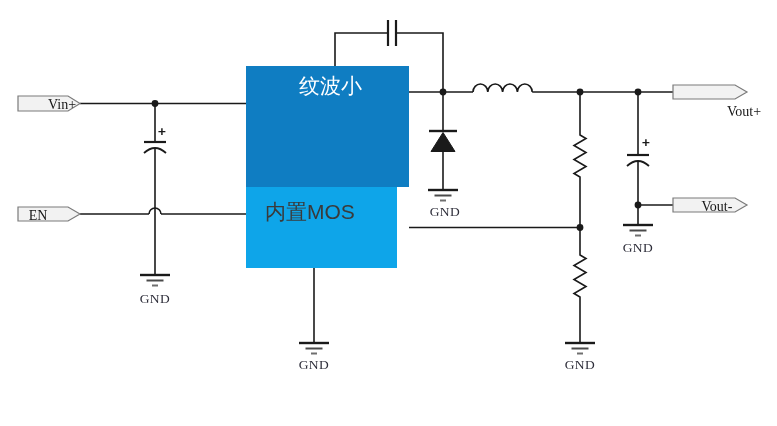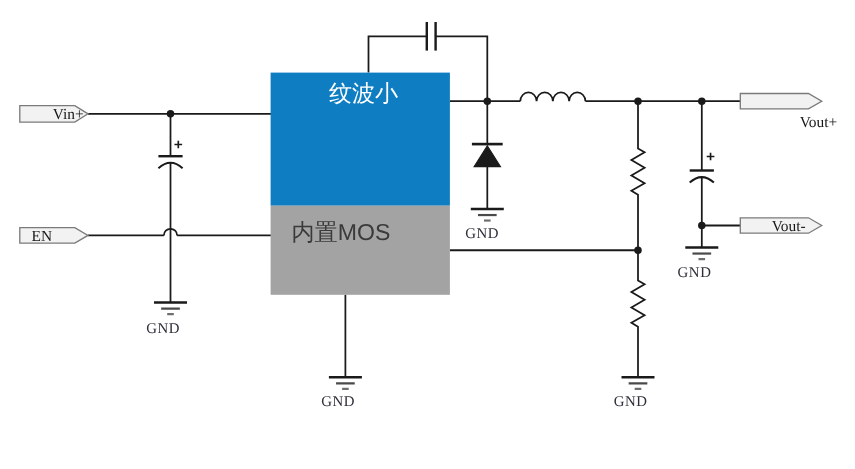--- a/index.html
+++ b/index.html
@@ -7,39 +7,39 @@
     position:relative;width:777px;height:426px;background:#ffffff;overflow:hidden;
     font-family:"Liberation Sans",sans-serif;
   }
   .stage svg{position:absolute;left:0;top:0;}
   .abs{position:absolute;}
   
   .feature-box{
     left:246px;top:66px;width:163px;height:121px;background:#0f7dc2;
   }
   .chip-box{
-    left:246px;top:187px;width:163px;height:81px;background:#a3a3a3;
+    left:246px;top:187px;width:151px;height:81px;background:#0ea5e9;
   }
   .feature-line{
     position:absolute;left:19px;width:140px;height:26px;
     color:#ffffff;font-size:21px;line-height:26px;white-space:nowrap;margin-left:34px;
   }
   .chip-line{
     position:absolute;left:19px;width:140px;height:26px;
     color:#3a3a3a;font-size:21px;line-height:26px;white-space:nowrap;
   }
   
   .netlabel{
     text-align:center;color:#161616;
     font-family:"Liberation Serif",serif;font-size:14px;line-height:15px;
     white-space:nowrap;
   }
   
   .gndlabel{
-    width:44px;text-align:left;color:#2e2e3a;
+    width:44px;text-align:center;color:#2e2e3a;
     font-family:"Liberation Serif",serif;font-size:13.5px;line-height:14px;
     letter-spacing:0.5px;
   }
   
   .plus{
     width:14px;height:14px;text-align:center;color:#1a1a1a;
     font-family:"DejaVu Sans Mono",monospace;font-size:13px;line-height:14px;font-weight:bold;
   }
 </style>
 </head>

